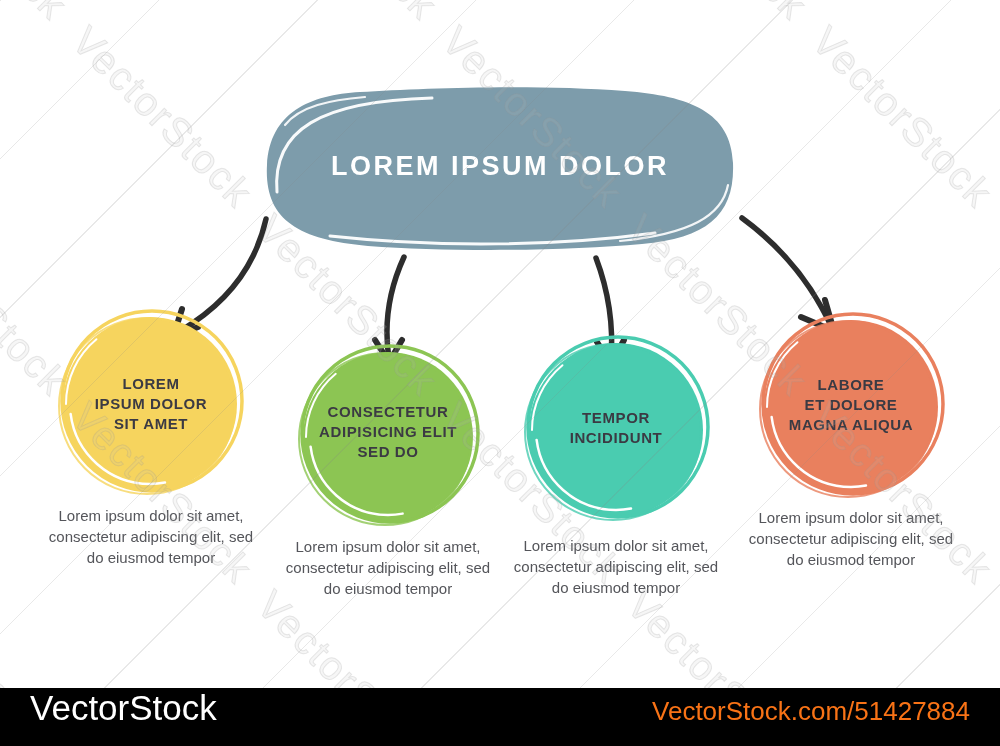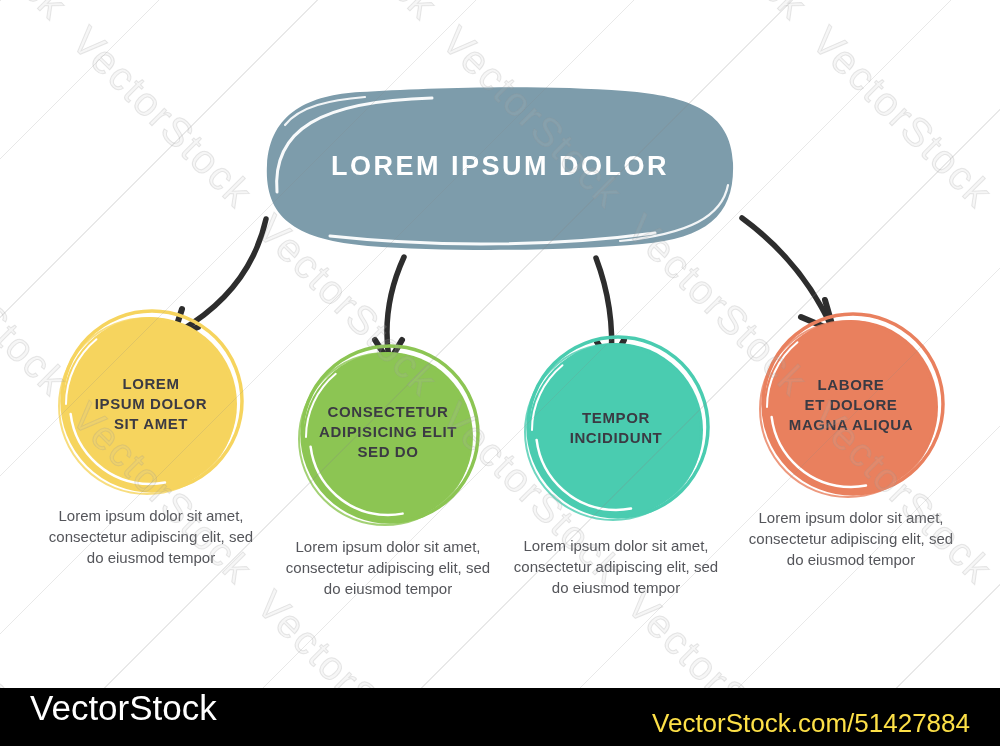--- a/index.html
+++ b/index.html
@@ -25,21 +25,21 @@
     color:#3b3a43;font-size:15px;font-weight:700;letter-spacing:0.6px;line-height:20px;}
   .node-label span{display:block;white-space:nowrap;}
 
   .node-desc{position:absolute;transform:translateX(-50%);z-index:2;text-align:center;
     color:#54555a;font-size:15px;line-height:21px;}
   .node-desc div{white-space:nowrap;}
 
   .bottom-bar{position:absolute;left:0;top:688px;width:1000px;height:58px;background:#000;z-index:10;
     display:flex;justify-content:space-between;align-items:flex-start;padding:0 30px;box-sizing:border-box;}
   .brand-left{color:#fff;font-size:35px;line-height:40px;letter-spacing:0px;}
-  .brand-right{color:#fde047;font-size:26px;line-height:30px;margin-top:20px;}
+  .brand-right{color:#f97316;font-size:26px;line-height:30px;margin-top:8px;}
 </style>
 </head>
 <body>
 
 <div class="stage">
 
   <div class="diagram">
     <svg width="1000" height="690" viewBox="0 0 1000 690">
 
       <path d="M 360 92 C 310 95 270 112 267 165 C 264 218 296 240 368 246

